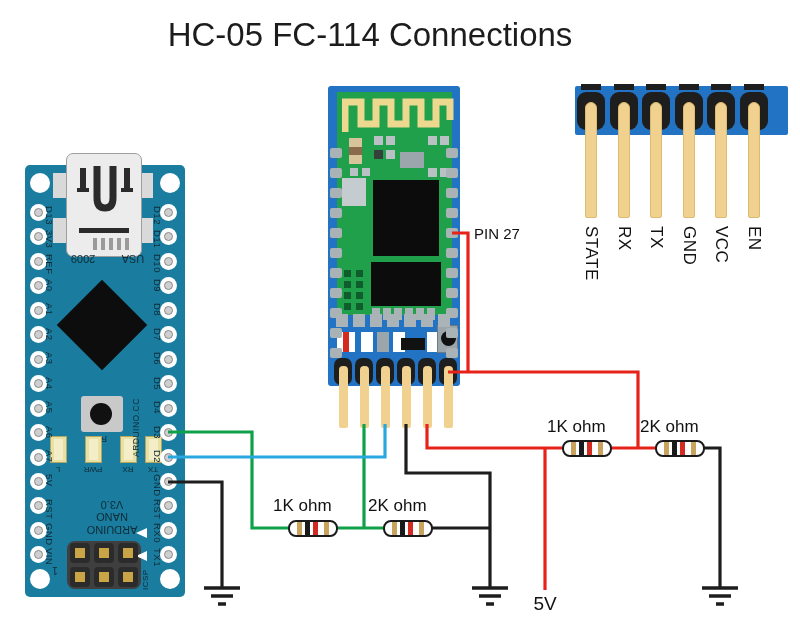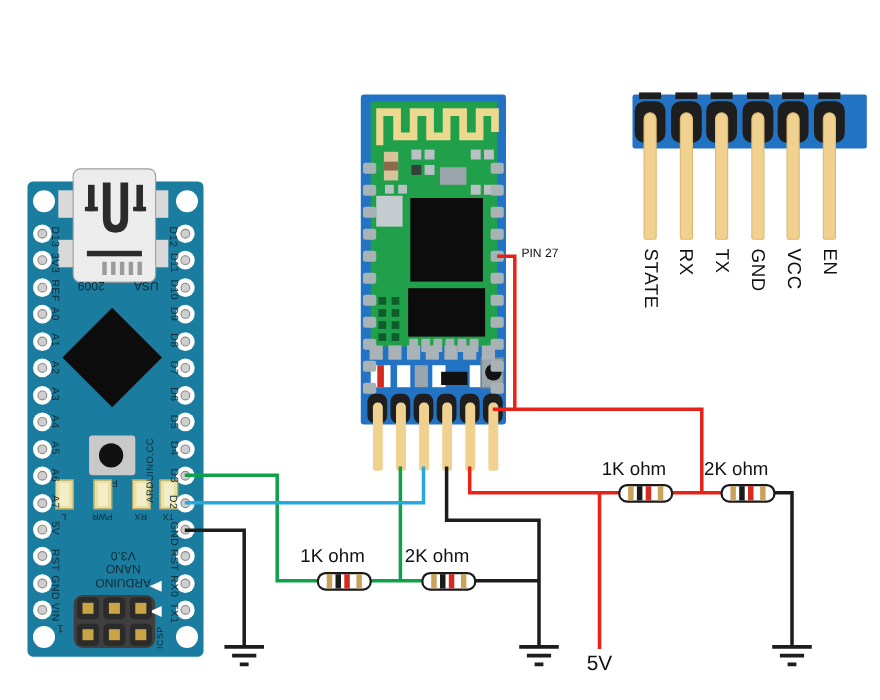--- a/index.html
+++ b/index.html
@@ -60,20 +60,21 @@
   .b1{left:7px;background:#c9a35c;}.b2{left:15px;background:#1a1a1a;}
   .b3{left:23px;background:#d42a20;}.b4{left:34px;background:#c9a35c;}
   .rlabel{position:absolute;font-size:17px;color:#111;z-index:6;width:80px;}
   .ann{position:absolute;color:#111;z-index:6;}
 </style>
 </head>
 <body>
 
 <div class="stage">
 
+  <div class="title">HC-05 FC-114 Connections</div>
 
   <div class="arduino" id="arduino">
     <div class="hole" style="left:5px;top:8px;"></div>
     <div class="hole" style="left:135px;top:8px;"></div>
     <div class="hole" style="left:5px;top:404px;"></div>
     <div class="hole" style="left:135px;top:404px;"></div>
 
     <div class="usbtab" style="left:28px;top:8px;"></div>
     <div class="usbtab" style="left:114px;top:8px;"></div>
     <div class="usbtab" style="left:28px;top:53px;"></div>
@@ -389,16 +390,16 @@
       <i class="b2"></i>
       <i class="b3"></i>
       <i class="b4"></i>
     </div>
 
   <div class="rlabel" style="left:273px;top:496px;">1K ohm</div>
   <div class="rlabel" style="left:368px;top:496px;">2K ohm</div>
   <div class="rlabel" style="left:547px;top:417px;">1K ohm</div>
   <div class="rlabel" style="left:640px;top:417px;">2K ohm</div>
 
-  <div class="ann" style="left:474px;top:225px;font-size:11px;">PIN 27</div>
+  <div class="ann" style="left:474px;top:225px;font-size:15px;">PIN 27</div>
   <div class="ann" style="left:528px;top:593px;font-size:19px;width:34px;text-align:center;">5V</div>
 
 </div>
 
 </body></html>

